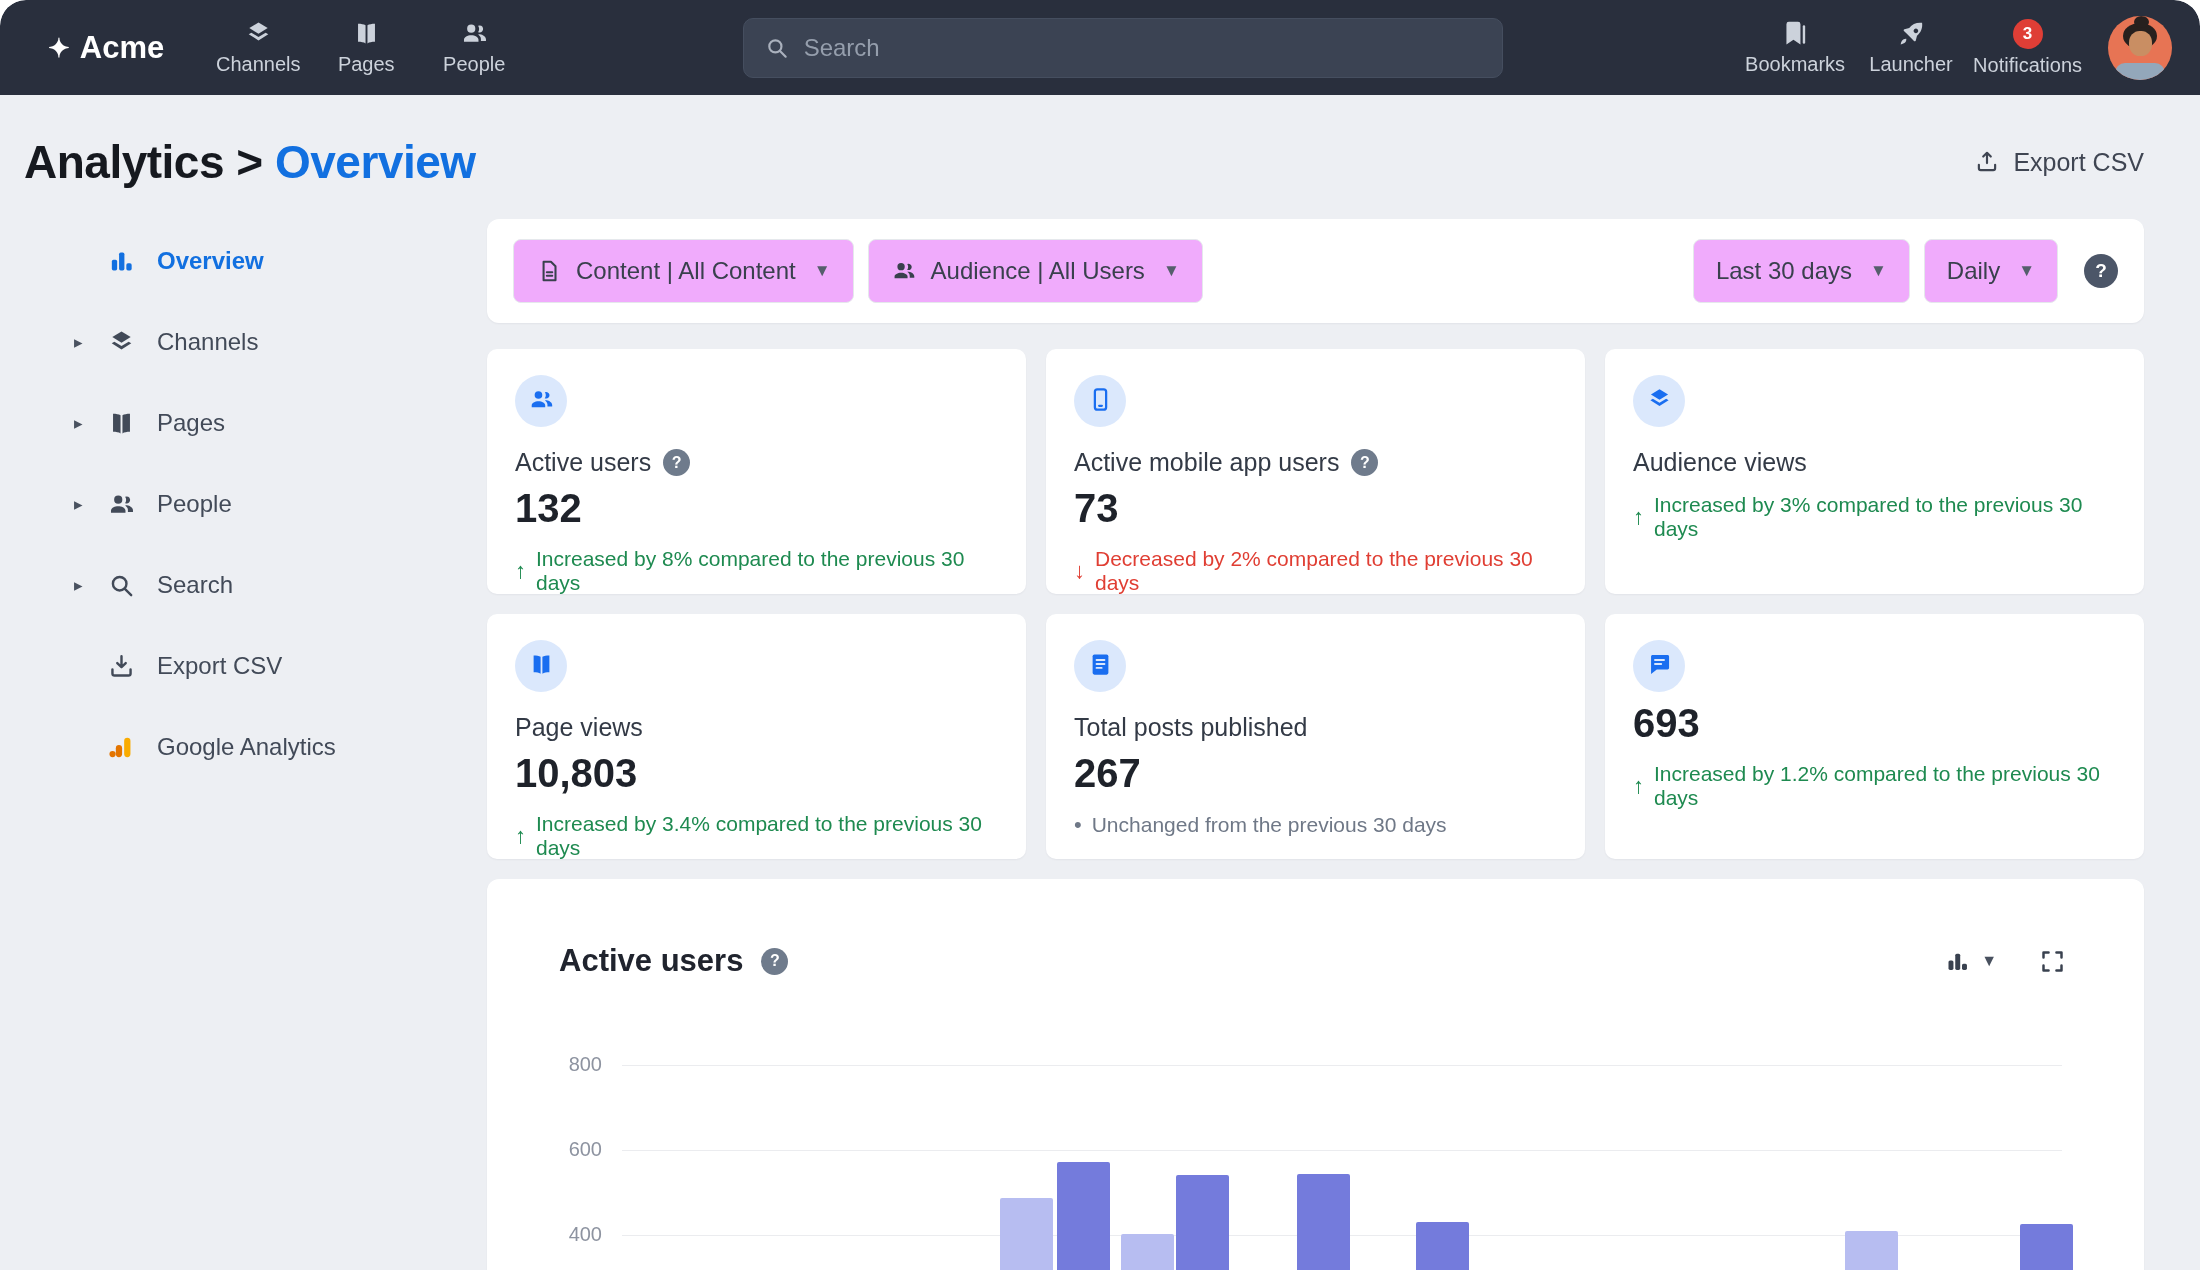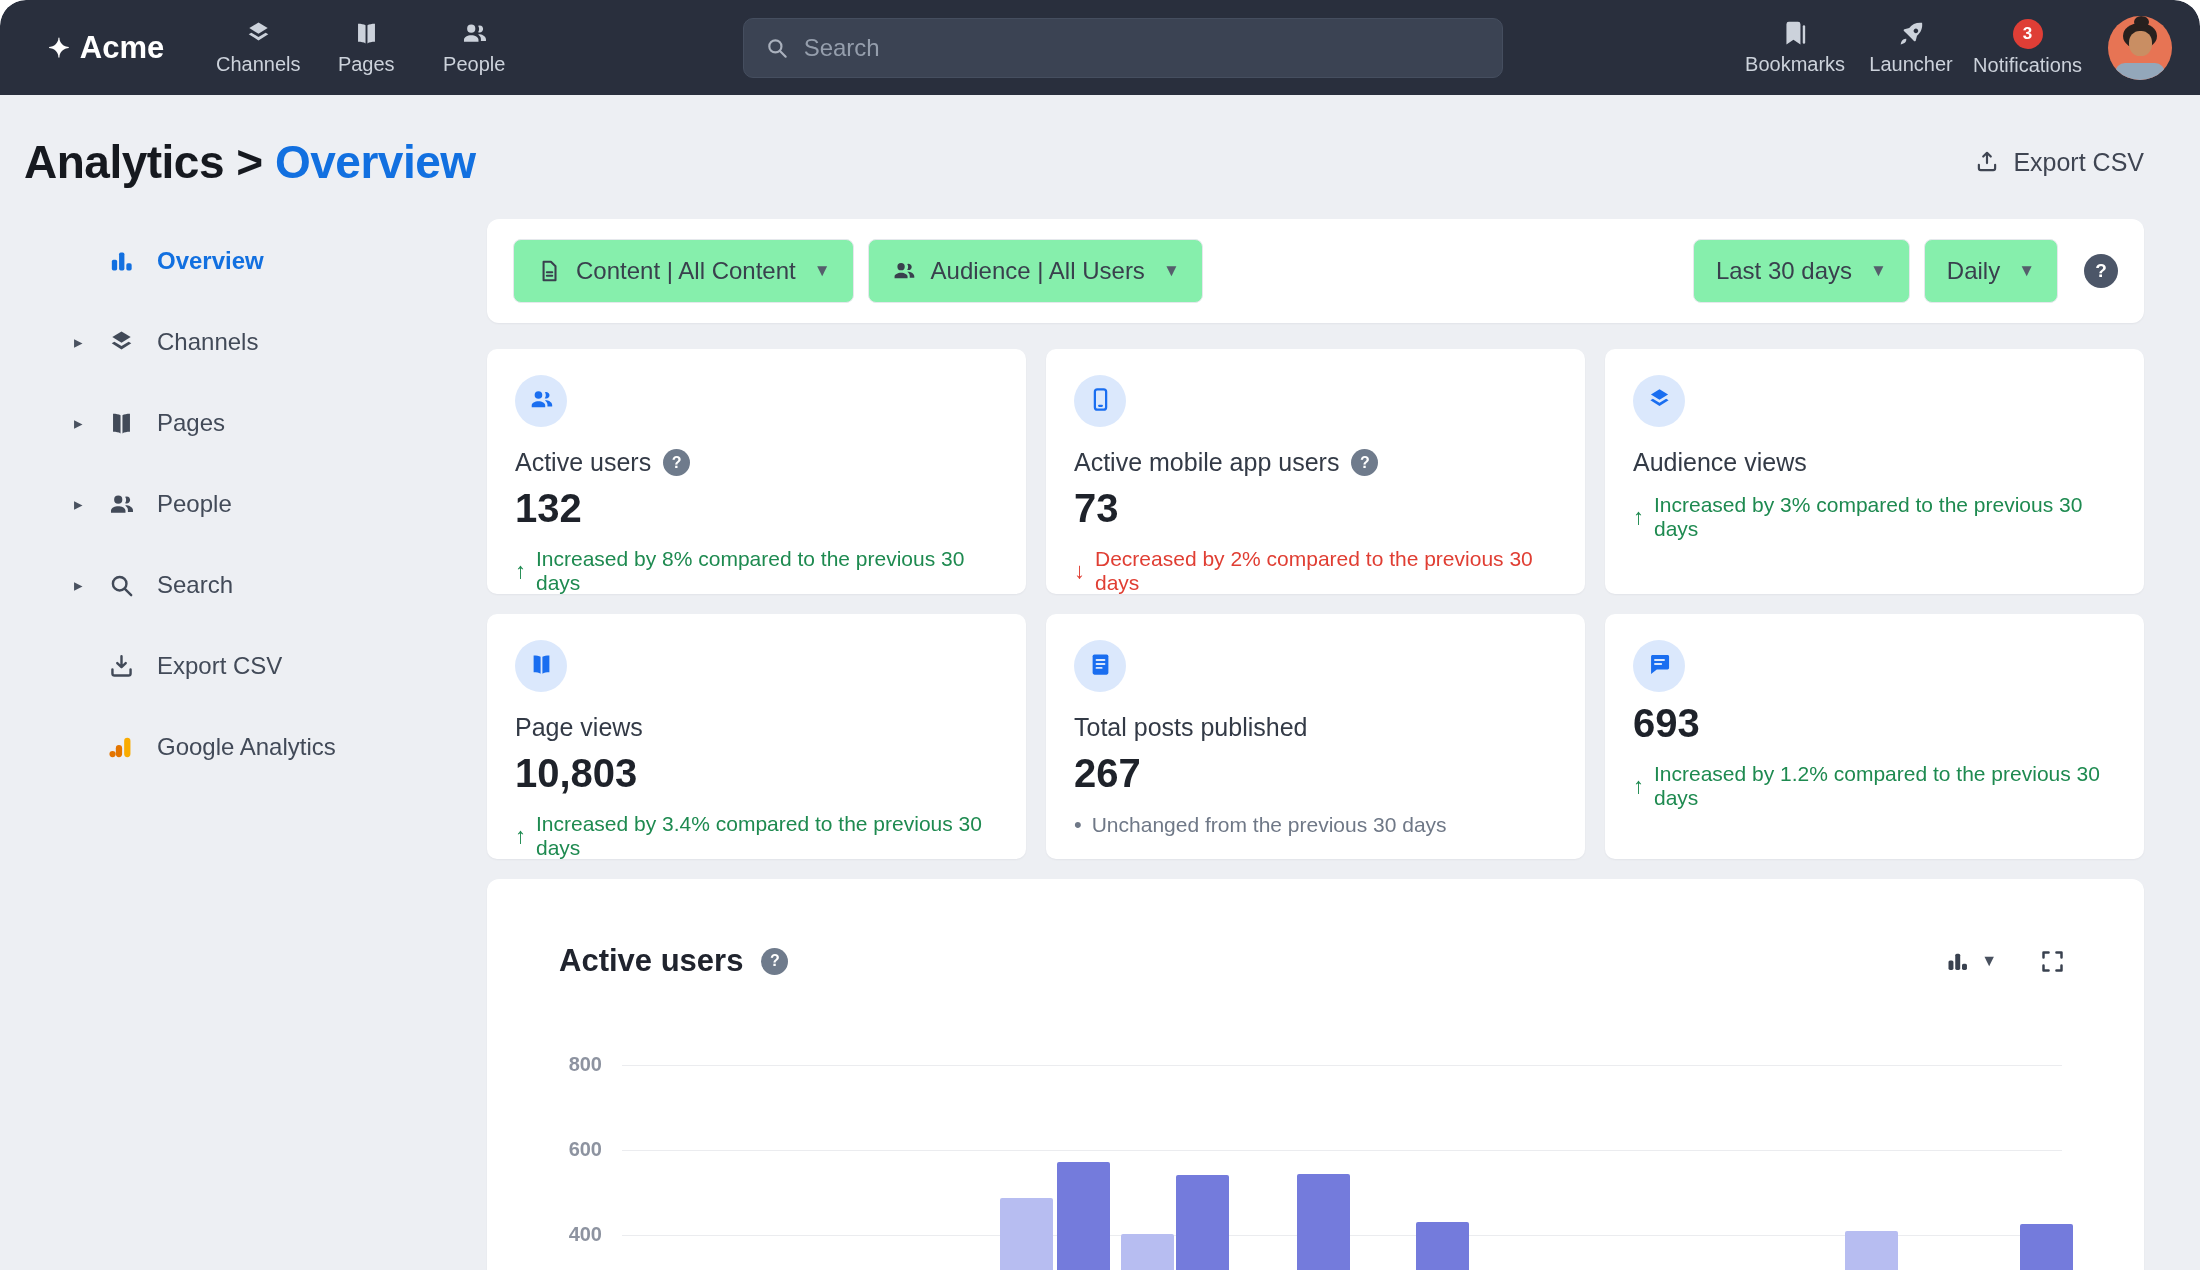--- a/index.html
+++ b/index.html
@@ -47,21 +47,21 @@
   .side-item .s-label { margin-left:16px; }
   .side-item.active { color:#1270e0; font-weight:bold; }
 
   .main { flex:1; min-width:0; }
 
   .card { background:#ffffff; border-radius:12px; box-shadow:0 1px 2px rgba(20,24,34,.05); }
 
   
   .filter-bar { height:104px; display:flex; align-items:center; justify-content:space-between; padding:0 26px; }
   .fgroup { display:flex; align-items:center; gap:14px; }
-  .fbtn { height:64px; background:#86efac; border:1px solid #e5e8ec; border-radius:8px;
+  .fbtn { height:64px; background:#f0abfc; border:1px solid #e5e8ec; border-radius:8px;
     display:flex; align-items:center; gap:14px; padding:0 22px; font-size:24px; color:#39404d; cursor:pointer; white-space:nowrap; }
   .fbtn svg { width:26px; height:26px; }
   .fbtn .dd { font-size:17px; color:#555e6c; margin-left:4px; }
   .help-circle { width:34px; height:34px; border-radius:50%; background:#4c5668; color:#fff; font-size:19px; font-weight:bold;
     display:flex; align-items:center; justify-content:center; margin-left:12px; cursor:pointer; }
 
   
   .stats-grid { margin-top:26px; display:grid; grid-template-columns:repeat(3,1fr); gap:20px; }
   .stat-card { height:245px; padding:26px 28px; border-radius:10px; }
   .icon-circle { width:52px; height:52px; border-radius:50%; background:#dbe8fc; color:#1a6ef0;
@@ -79,21 +79,21 @@
   .chart-card { margin-top:20px; height:520px; padding:64px 72px 0; border-radius:12px; }
   .chart-header { display:flex; justify-content:space-between; align-items:center; }
   .chart-title-row { display:flex; align-items:center; gap:18px; font-size:31px; font-weight:bold; color:#20242e; }
   .chart-controls { display:flex; align-items:center; gap:42px; color:#39414f; margin-right:6px; }
   .ct-select { display:flex; align-items:center; gap:10px; cursor:pointer; }
   .ct-select svg, .expand-btn svg { width:27px; height:27px; }
   .ct-select .dd { font-size:16px; color:#49515f; }
   .expand-btn { cursor:pointer; display:flex; }
   .plot { position:relative; margin:46px 0 0 63px; height:420px; }
   .gridline { position:absolute; left:0; right:10px; height:1px; background:#ebecef; }
-  .tick { position:absolute; left:-82px; width:62px; text-align:right; font-size:20px; color:#8d93a0;font-weight:bold; }
+  .tick { position:absolute; left:-82px; width:62px; text-align:right; font-size:20px; color:#8d93a0; }
   .bar { position:absolute; width:53px; border-radius:2px 2px 0 0; }
 </style>
 </head>
 <body>
 
 <div class="page">
 
   <nav class="topnav">
     <div class="brand">
       <span class="spark">✦</span>

